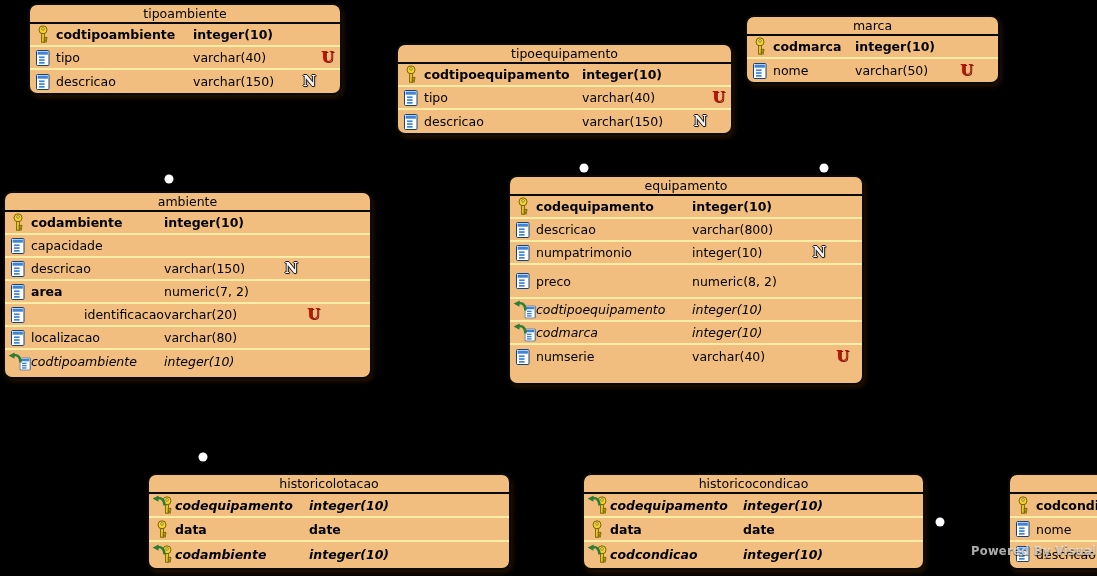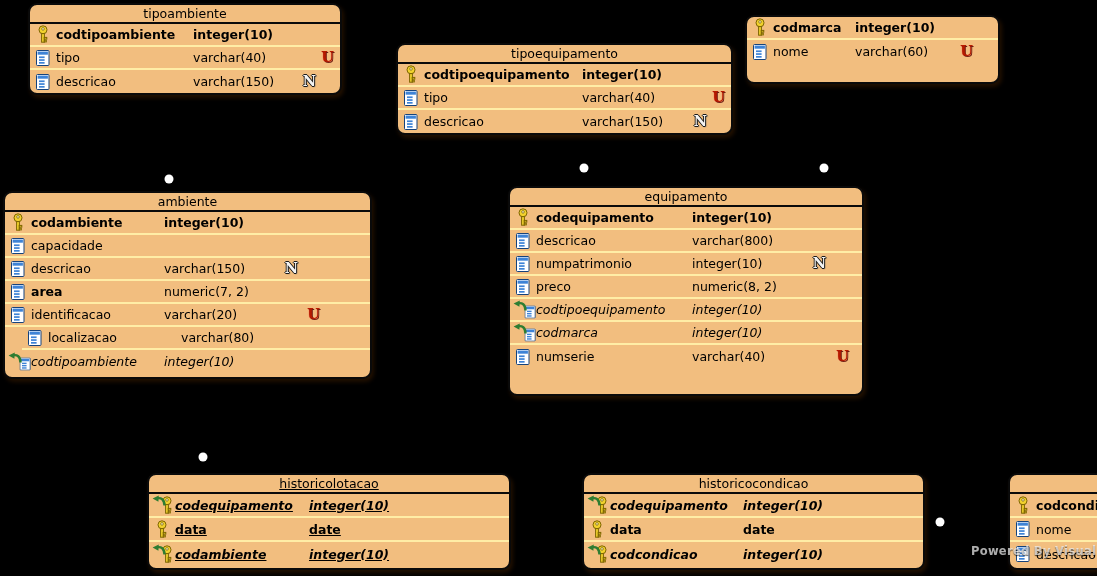--- a/index.html
+++ b/index.html
@@ -185,20 +185,21 @@
   <rect x="3" y="9.2" width="5.6" height="1.7" fill="#3E83D6"></rect>
   <rect x="3" y="12" width="5.6" height="1.7" fill="#3E83D6"></rect>
 </svg>
         </span>
         <span class="cell-name" style="width: 158px;">descricao</span>
         <span class="cell-type">varchar(150)</span>
         <span class="badge badge-n" style="right: 24px;">N</span>
       </div>
     </div>
     <div class="table-node" style="left: 745px; top: 15px; width: 255px; height: 69px;">
+      <div class="table-title">marca</div>
       <div class="table-row style-pk" style="height: 23px;">
         <span class="cell-icon">
           <svg width="14" height="19" viewBox="0 0 14 19">
   <g fill="#F2D22E" stroke="#7c6400" stroke-width="1">
     <circle cx="7" cy="4.8" r="4"></circle>
     <rect x="5.6" y="8.6" width="2.8" height="8.6"></rect>
     <rect x="8.2" y="12.4" width="2.6" height="1.7"></rect>
     <rect x="8.2" y="15.2" width="2.1" height="1.7"></rect>
   </g>
   <circle cx="7" cy="3.9" r="1.3" fill="#fffce0" stroke="#7c6400" stroke-width="0.8"></circle>
@@ -211,21 +212,21 @@
         <span class="cell-icon">
           <svg width="14" height="16" viewBox="0 0 14 16">
   <rect x="0.5" y="0.5" width="12.5" height="15" fill="#ffffff" stroke="#16437c" rx="1"></rect>
   <rect x="1.6" y="1.6" width="10.3" height="3.1" fill="#3E83D6"></rect>
   <rect x="3" y="6.4" width="5.6" height="1.7" fill="#3E83D6"></rect>
   <rect x="3" y="9.2" width="5.6" height="1.7" fill="#3E83D6"></rect>
   <rect x="3" y="12" width="5.6" height="1.7" fill="#3E83D6"></rect>
 </svg>
         </span>
         <span class="cell-name" style="width: 82px;">nome</span>
-        <span class="cell-type">varchar(60)</span>
+        <span class="cell-type">varchar(50)</span>
         <span class="badge badge-u" style="right: 25px;">U</span>
       </div>
     </div>
     <div class="table-node" style="left: 3px; top: 191px; width: 369px; height: 188px;">
       <div class="table-title">ambiente</div>
       <div class="table-row style-pk" style="height: 23px;">
         <span class="cell-icon">
           <svg width="14" height="19" viewBox="0 0 14 19">
   <g fill="#F2D22E" stroke="#7c6400" stroke-width="1">
     <circle cx="7" cy="4.8" r="4"></circle>
@@ -281,25 +282,25 @@
       <div class="table-row style-normal" style="height: 23px;">
         <span class="cell-icon">
           <svg width="14" height="16" viewBox="0 0 14 16">
   <rect x="0.5" y="0.5" width="12.5" height="15" fill="#ffffff" stroke="#16437c" rx="1"></rect>
   <rect x="1.6" y="1.6" width="10.3" height="3.1" fill="#3E83D6"></rect>
   <rect x="3" y="6.4" width="5.6" height="1.7" fill="#3E83D6"></rect>
   <rect x="3" y="9.2" width="5.6" height="1.7" fill="#3E83D6"></rect>
   <rect x="3" y="12" width="5.6" height="1.7" fill="#3E83D6"></rect>
 </svg>
         </span>
-        <span class="cell-name" style="width: 133px;">identificacao</span>
+        <span class="cell-name" style="width: 133px; text-align: right;">identificacao</span>
         <span class="cell-type">varchar(20)</span>
         <span class="badge badge-u" style="right: 50px;">U</span>
       </div>
-      <div class="table-row style-normal" style="height: 23px; margin-left: 17px;">
+      <div class="table-row style-normal" style="height: 23px;">
         <span class="cell-icon">
           <svg width="14" height="16" viewBox="0 0 14 16">
   <rect x="0.5" y="0.5" width="12.5" height="15" fill="#ffffff" stroke="#16437c" rx="1"></rect>
   <rect x="1.6" y="1.6" width="10.3" height="3.1" fill="#3E83D6"></rect>
   <rect x="3" y="6.4" width="5.6" height="1.7" fill="#3E83D6"></rect>
   <rect x="3" y="9.2" width="5.6" height="1.7" fill="#3E83D6"></rect>
   <rect x="3" y="12" width="5.6" height="1.7" fill="#3E83D6"></rect>
 </svg>
         </span>
         <span class="cell-name" style="width: 133px;">localizacao</span>
@@ -318,21 +319,21 @@
             <span class="stack-arrow"><svg width="14" height="11" viewBox="0 0 14 11">
   <path d="M12.5,10.5 C12.5,4.5 9,2.3 4.8,3.4" fill="none" stroke="#2E7D32" stroke-width="2.4"></path>
   <polygon points="6.8,0.4 0.6,3.6 6.4,6.8" fill="#2E7D32"></polygon>
 </svg></span>
           </span>
         </span>
         <span class="cell-name" style="width: 133px;">codtipoambiente</span>
         <span class="cell-type">integer(10)</span>
       </div>
     </div>
-    <div class="table-node" style="left: 508px; top: 186px; width: 356px; height: 210px;">
+    <div class="table-node" style="left: 508px; top: 175px; width: 356px; height: 210px;">
       <div class="table-title">equipamento</div>
       <div class="table-row style-pk" style="height: 23px;">
         <span class="cell-icon">
           <svg width="14" height="19" viewBox="0 0 14 19">
   <g fill="#F2D22E" stroke="#7c6400" stroke-width="1">
     <circle cx="7" cy="4.8" r="4"></circle>
     <rect x="5.6" y="8.6" width="2.8" height="8.6"></rect>
     <rect x="8.2" y="12.4" width="2.6" height="1.7"></rect>
     <rect x="8.2" y="15.2" width="2.1" height="1.7"></rect>
   </g>
@@ -362,21 +363,21 @@
   <rect x="1.6" y="1.6" width="10.3" height="3.1" fill="#3E83D6"></rect>
   <rect x="3" y="6.4" width="5.6" height="1.7" fill="#3E83D6"></rect>
   <rect x="3" y="9.2" width="5.6" height="1.7" fill="#3E83D6"></rect>
   <rect x="3" y="12" width="5.6" height="1.7" fill="#3E83D6"></rect>
 </svg>
         </span>
         <span class="cell-name" style="width: 156px;">numpatrimonio</span>
         <span class="cell-type">integer(10)</span>
         <span class="badge badge-n" style="right: 36px;">N</span>
       </div>
-      <div class="table-row style-normal" style="height: 23px;">
+      <div class="table-row style-normal" style="height: 34px;">
         <span class="cell-icon">
           <svg width="14" height="16" viewBox="0 0 14 16">
   <rect x="0.5" y="0.5" width="12.5" height="15" fill="#ffffff" stroke="#16437c" rx="1"></rect>
   <rect x="1.6" y="1.6" width="10.3" height="3.1" fill="#3E83D6"></rect>
   <rect x="3" y="6.4" width="5.6" height="1.7" fill="#3E83D6"></rect>
   <rect x="3" y="9.2" width="5.6" height="1.7" fill="#3E83D6"></rect>
   <rect x="3" y="12" width="5.6" height="1.7" fill="#3E83D6"></rect>
 </svg>
         </span>
         <span class="cell-name" style="width: 156px;">preco</span>
@@ -428,21 +429,21 @@
   <rect x="3" y="6.4" width="5.6" height="1.7" fill="#3E83D6"></rect>
   <rect x="3" y="9.2" width="5.6" height="1.7" fill="#3E83D6"></rect>
   <rect x="3" y="12" width="5.6" height="1.7" fill="#3E83D6"></rect>
 </svg>
         </span>
         <span class="cell-name" style="width: 156px;">numserie</span>
         <span class="cell-type">varchar(40)</span>
         <span class="badge badge-u" style="right: 13px;">U</span>
       </div>
     </div>
-    <div class="table-node" style="left: 147px; top: 473px; width: 364px; height: 97px; text-decoration: underline;">
+    <div class="table-node" style="left: 147px; top: 473px; width: 364px; height: 97px;">
       <div class="table-title">historicolotacao</div>
       <div class="table-row style-pkfk" style="height: 24px;">
         <span class="cell-icon">
           <span class="stack">
             <span class="stack-base-key"><svg width="14" height="19" viewBox="0 0 14 19">
   <g fill="#F2D22E" stroke="#7c6400" stroke-width="1">
     <circle cx="7" cy="4.8" r="4"></circle>
     <rect x="5.6" y="8.6" width="2.8" height="8.6"></rect>
     <rect x="8.2" y="12.4" width="2.6" height="1.7"></rect>
     <rect x="8.2" y="15.2" width="2.1" height="1.7"></rect>

